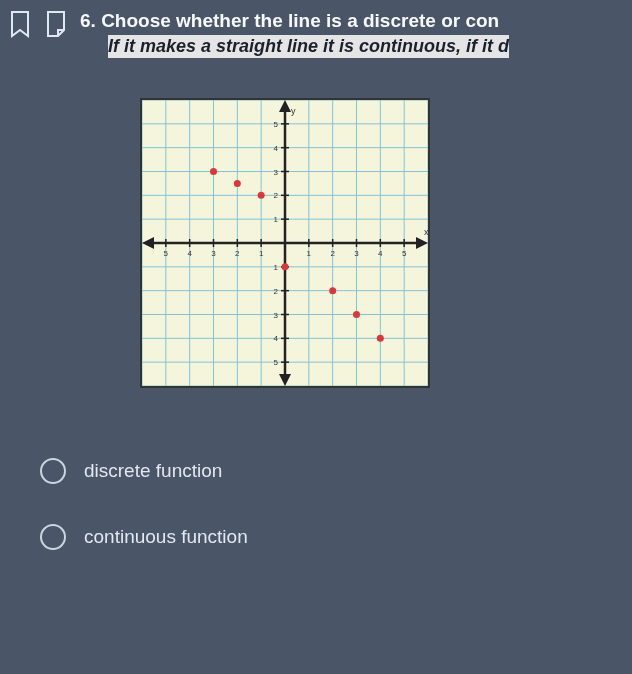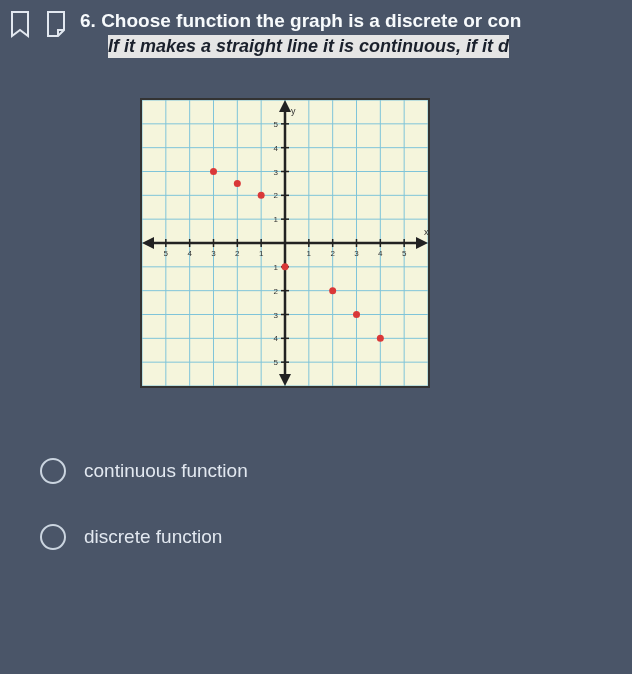--- a/index.html
+++ b/index.html
@@ -88,21 +88,21 @@
   <svg class="icon-bookmark" viewBox="0 0 24 28">
     <path d="M4 2 L20 2 L20 26 L12 20 L4 26 Z"></path>
   </svg>
   <svg class="icon-note" viewBox="0 0 24 28">
     <path d="M4 2 L20 2 L20 20 L14 26 L4 26 Z"></path>
     <path d="M14 26 L14 20 L20 20"></path>
   </svg>
   <div>
     <div class="question-text">
       <span>6.</span>
-      <span>Choose function the graph is a discrete or con</span>
+      <span>Choose whether the line is a discrete or con</span>
     </div>
     <div style="margin-left:28px">
       <span class="hint-text">If it makes a straight line it is continuous, if it d</span>
     </div>
   </div>
 </div>
 
 <div class="graph-container">
   <svg id="graph-svg" width="286" height="286" viewBox="0 0 286 286">
       <line x1="0" y1="0" x2="0" y2="286" stroke="#7fc4d9" stroke-width="1"></line>
@@ -185,19 +185,19 @@
       <circle cx="143" cy="166.83333333333331" r="3.5" fill="#d93838"></circle>
       <circle cx="190.66666666666666" cy="190.66666666666669" r="3.5" fill="#d93838"></circle>
       <circle cx="214.5" cy="214.5" r="3.5" fill="#d93838"></circle>
       <circle cx="238.33333333333334" cy="238.33333333333334" r="3.5" fill="#d93838"></circle>
     </svg>
 </div>
 
 <div class="options">
   <div class="option">
     <div class="radio"></div>
-    <span class="option-label">continuous function</span>
+    <span class="option-label">discrete function</span>
   </div>
   <div class="option">
     <div class="radio"></div>
-    <span class="option-label">discrete function</span>
+    <span class="option-label">continuous function</span>
   </div>
 </div>
 
 </body></html>

